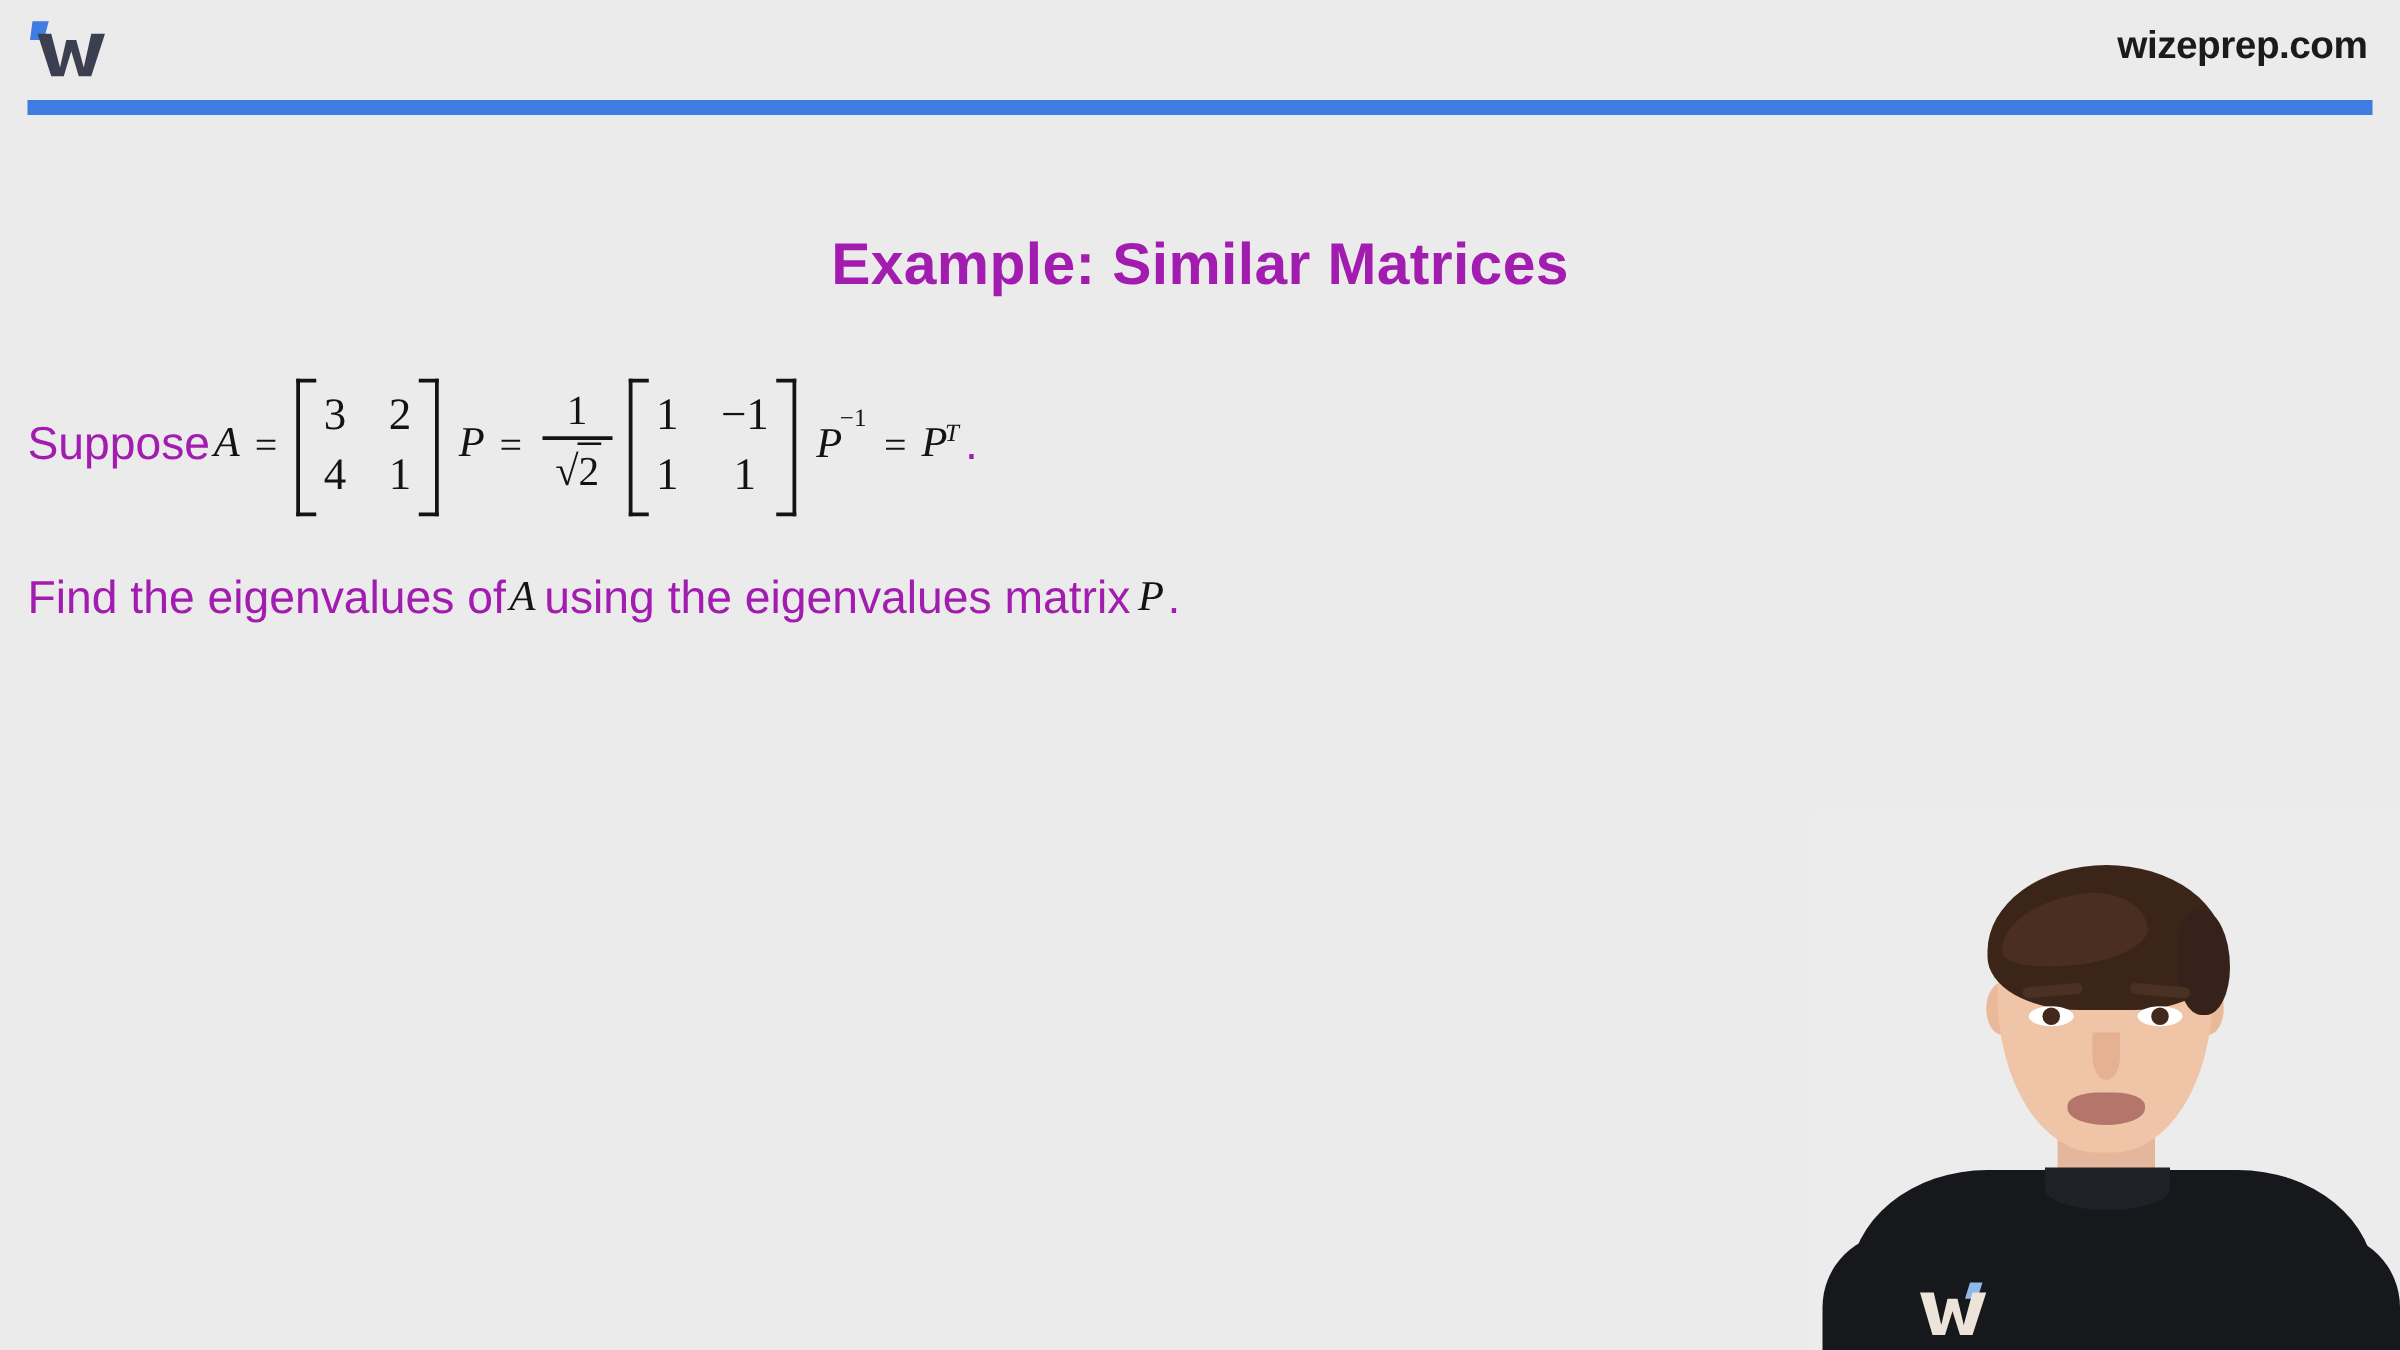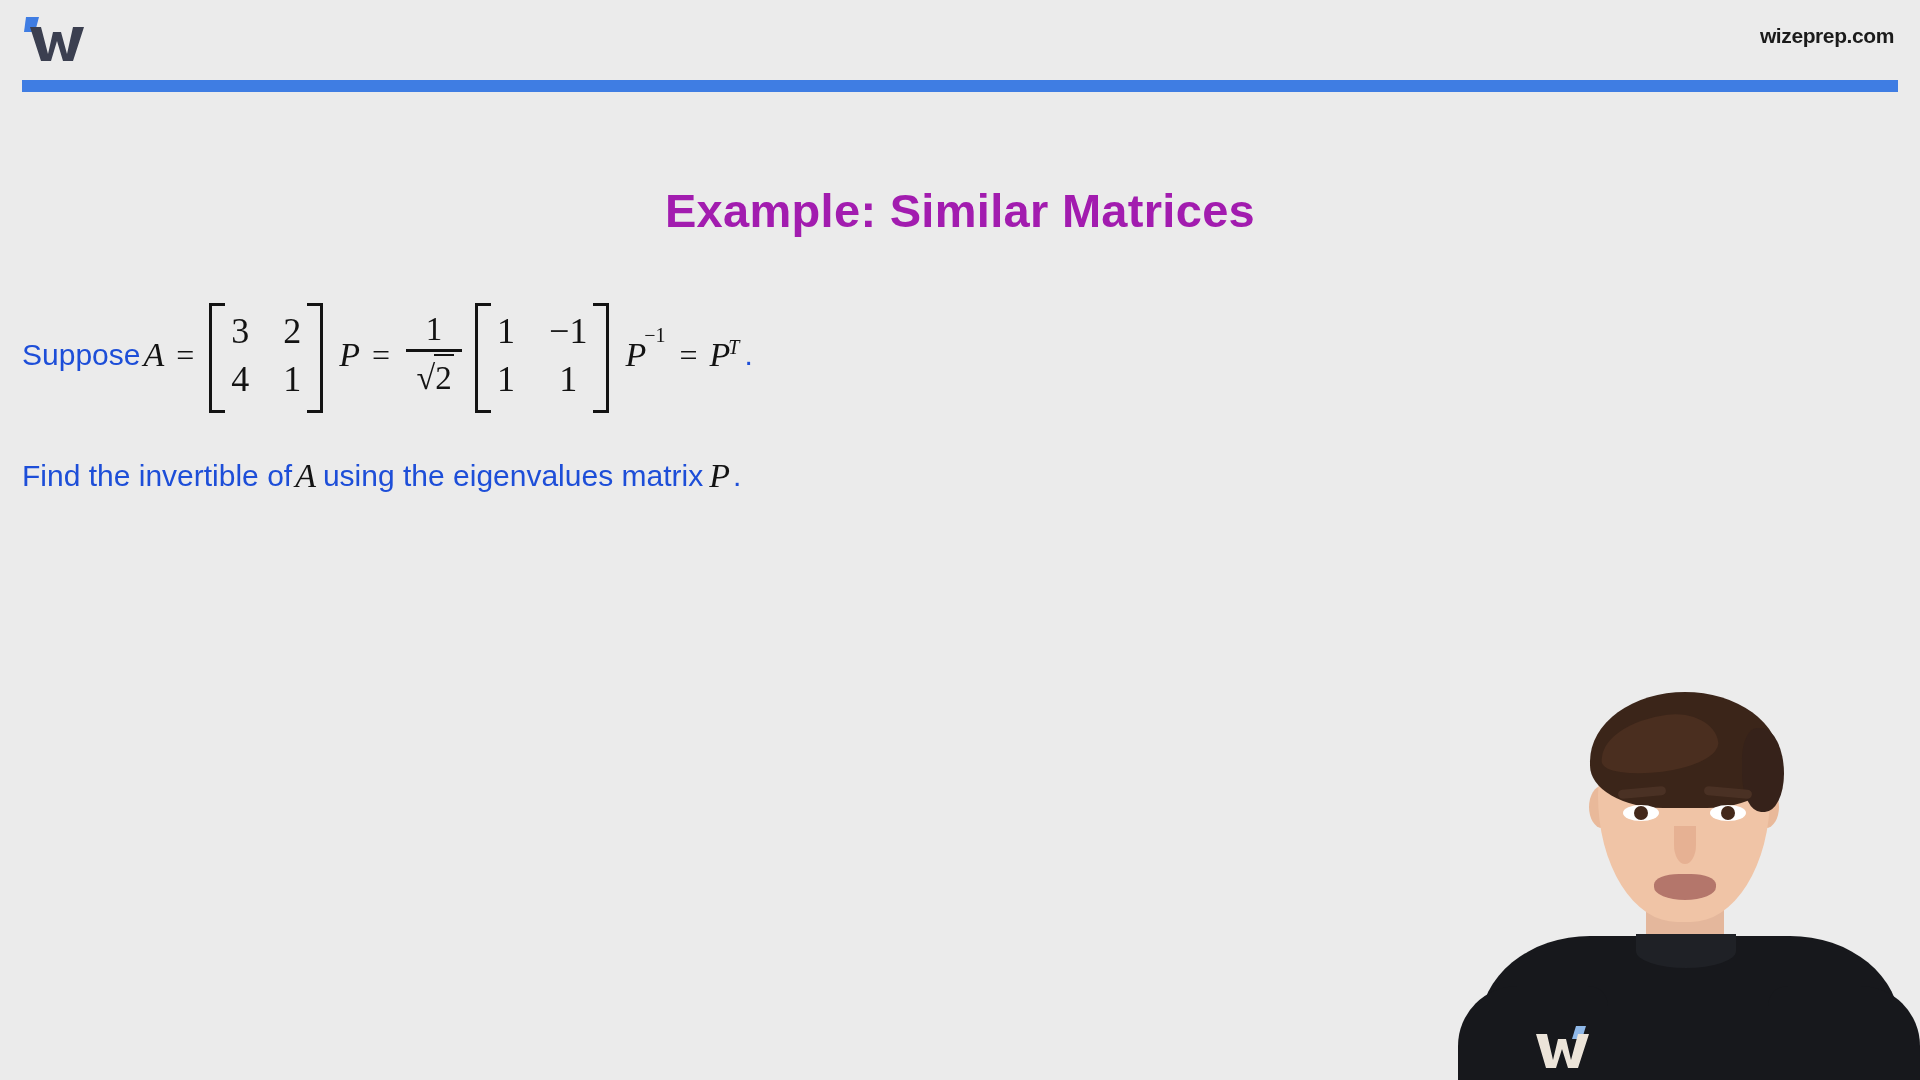--- a/index.html
+++ b/index.html
@@ -31,21 +31,21 @@
     top: 14px;
     width: 66px;
     height: 50px;
   }
   .logo-wrap svg { display: block; }
 
   .brand-name {
     position: absolute;
     right: 26px;
     top: 14px;
-    font-size: 21px;
+    font-size: 31px;
     font-weight: bold;
     letter-spacing: -0.4px;
     color: #1b1b1b;
     line-height: 44px;
   }
 
   .header-rule {
     position: absolute;
     left: 22px;
     top: 80px;
@@ -79,22 +79,22 @@
   #line-2 { top: 457px; font-size: 30px; }
 
   .mrow {
     display: inline-flex;
     align-items: center;
     vertical-align: middle;
   }
 
   .txt {
     font-family: "Liberation Sans", sans-serif;
-    font-size: 30px;
-    color: #1d4ed8;
+    font-size: 37px;
+    color: #a21caf;
   }
 
   .var {
     font-family: "Liberation Serif", serif;
     font-style: italic;
     font-size: 34px;
     padding: 0 3px;
     color: #131313;
   }
 
@@ -459,21 +459,21 @@
     <span class="op">=</span>
 
     <span class="var"><span>P</span><span class="sup-it">T</span></span>
 
     <span class="txt">.</span>
   </span>
 </div>
 
 <div class="math-line" id="line-2">
   <span class="mrow">
-    <span class="txt">Find the invertible of</span>
+    <span class="txt">Find the eigenvalues of</span>
     <span class="var">A</span>
     <span class="txt" style="padding-left:4px;">using the eigenvalues matrix</span>
     <span class="var" style="padding-left:6px;">P</span>
     <span class="txt">.</span>
   </span>
 </div>
 
 <div class="presenter">
   <div class="presenter-stage">
 

